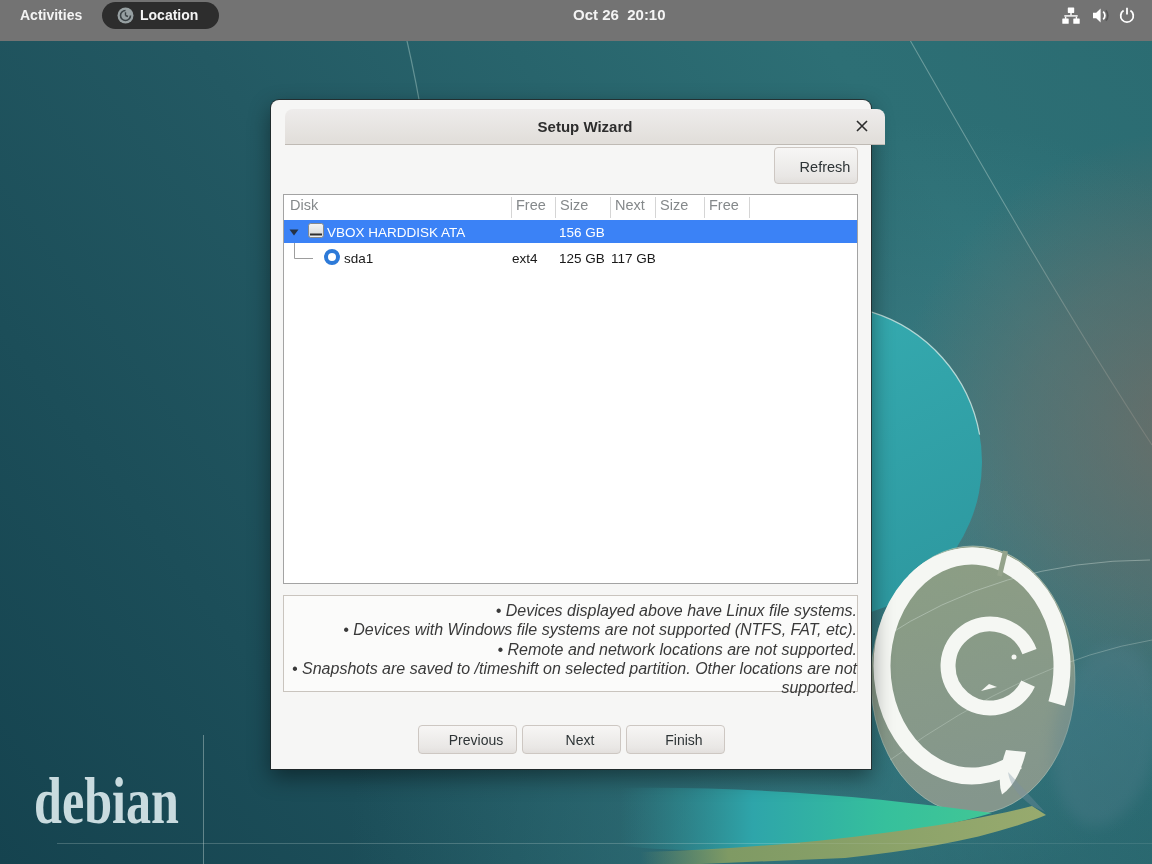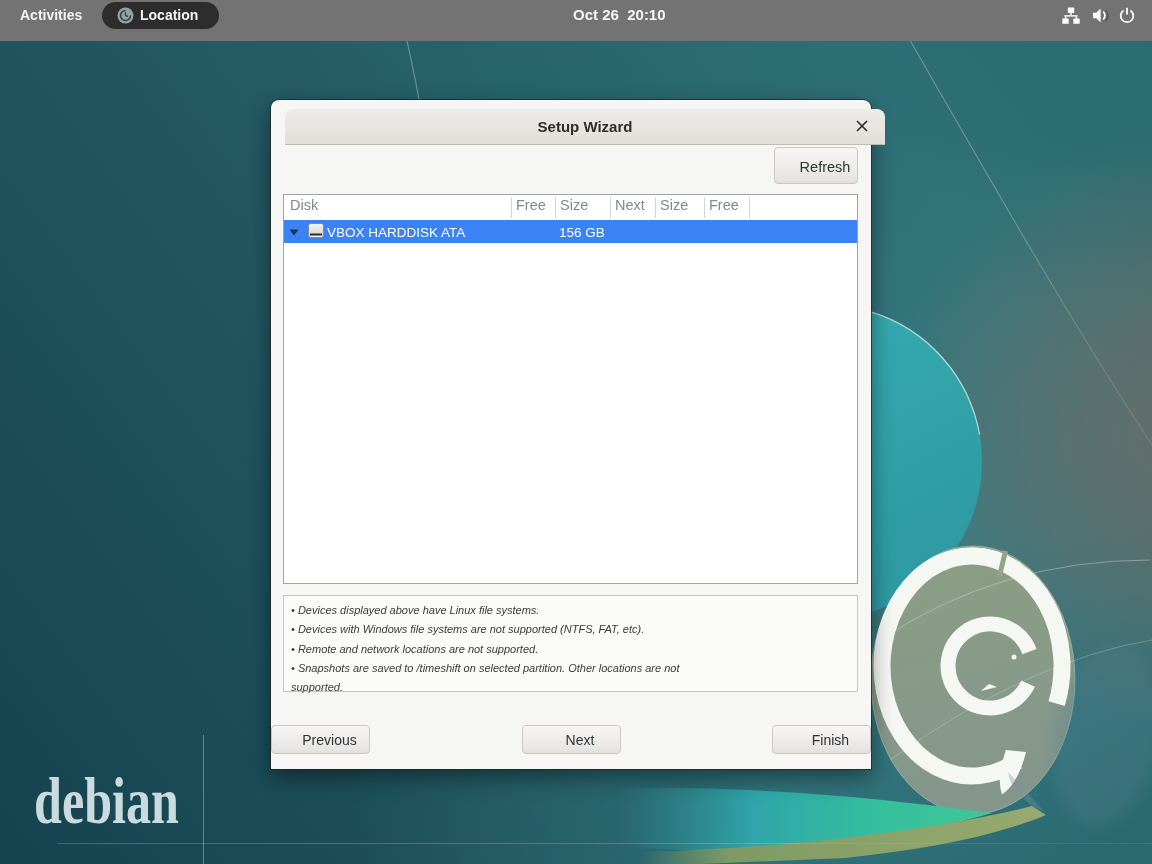--- a/index.html
+++ b/index.html
@@ -30,22 +30,22 @@
 #refresh{position:absolute;left:503px;top:47px;width:84px;height:37px;padding-top:3px;font-size:14.5px;}
 #table{position:absolute;left:12px;top:94px;width:575px;height:390px;background:#fff;
   border:1px solid #a3a3a3;}
 #thead{position:absolute;left:0;top:0;width:100%;height:25px;color:#85898b;font-size:14.5px;}
 #thead .c{position:absolute;top:2px;}
 #thead .sep{position:absolute;top:2px;width:1px;height:21px;background:#d5d5d5;}
 #row1{position:absolute;left:0;top:25px;width:573px;height:23px;background:#3b82f6;color:#fff;font-size:13.5px;}
 #row2{position:absolute;left:0;top:48px;width:573px;height:25px;color:#181818;font-size:13.5px;}
 #infobox{position:absolute;left:12px;top:495px;width:575px;height:97px;background:#fbfbfa;
   border:1px solid #c9c4be;font-style:italic;color:#3a3a3a;font-size:15px;}
-#infobox div{padding:5px 0 0 7px;line-height:19.3px;font-size:11px;}
-#btnrow{position:absolute;left:0;top:625px;width:600px;display:flex;justify-content:space-between;gap:5px;}
+#infobox div{padding:5px 0 0 7px;line-height:19.3px;font-size:16px;text-align:right;}
+#btnrow{position:absolute;left:0;top:625px;width:600px;display:flex;justify-content:center;gap:5px;}
 #btnrow .btn{width:99px;height:29px;font-size:14px;}
 </style>
 </head>
 <body>
 <svg id="wall" width="1152" height="864" viewBox="0 0 1152 864">
   <defs>
     <linearGradient id="base" x1="0" y1="864" x2="1152" y2="0" gradientUnits="userSpaceOnUse">
       <stop offset="0" stop-color="#15434f"></stop>
       <stop offset="0.45" stop-color="#235963"></stop>
       <stop offset="0.8" stop-color="#2d6f75"></stop>
@@ -194,20 +194,32 @@
               <stop offset="1" stop-color="#d2d4d4"></stop>
             </linearGradient>
           </defs>
         <rect x="0.5" y="0.5" width="15" height="14" rx="2.2" fill="url(#dg)" stroke="#85898c"></rect>
         <rect x="2" y="10.5" width="12" height="2.2" fill="#2e2e2e"></rect>
         <rect x="2" y="12.7" width="12" height="1" fill="#f8f8f8"></rect>
       </svg>
       <span style="position:absolute;left:43px;top:5px">VBOX HARDDISK ATA</span>
       <span style="position:absolute;left:275px;top:5px">156 GB</span>
     </div>
+    <div id="row2">
+      <svg width="24" height="18" style="position:absolute;left:8px;top:0" viewBox="0 0 24 18">
+        <path d="M 2.5,0 L 2.5,15.5 L 21,15.5" stroke="#9d9d9d" stroke-width="1" fill="none"></path>
+      </svg>
+      <svg width="16" height="16" style="position:absolute;left:40px;top:5.5px" viewBox="0 0 16 16">
+        <circle cx="8" cy="8" r="6" fill="#fff" stroke="#2d7ad8" stroke-width="4"></circle>
+      </svg>
+      <span style="position:absolute;left:60px;top:8px">sda1</span>
+      <span style="position:absolute;left:228px;top:8px">ext4</span>
+      <span style="position:absolute;left:275px;top:8px">125 GB</span>
+      <span style="position:absolute;left:327px;top:8px">117 GB</span>
+    </div>
   </div>
   <div id="infobox">
     <div>• Devices displayed above have Linux file systems.<br>
 • Devices with Windows file systems are not supported (NTFS, FAT, etc).<br>
 • Remote and network locations are not supported.<br>
 <span>• Snapshots are saved to /timeshift on selected partition. Other locations are not</span><br>supported.</div>
   </div>
   <div id="btnrow">
     <div class="btn">Previous</div>
     <div class="btn">Next</div>

